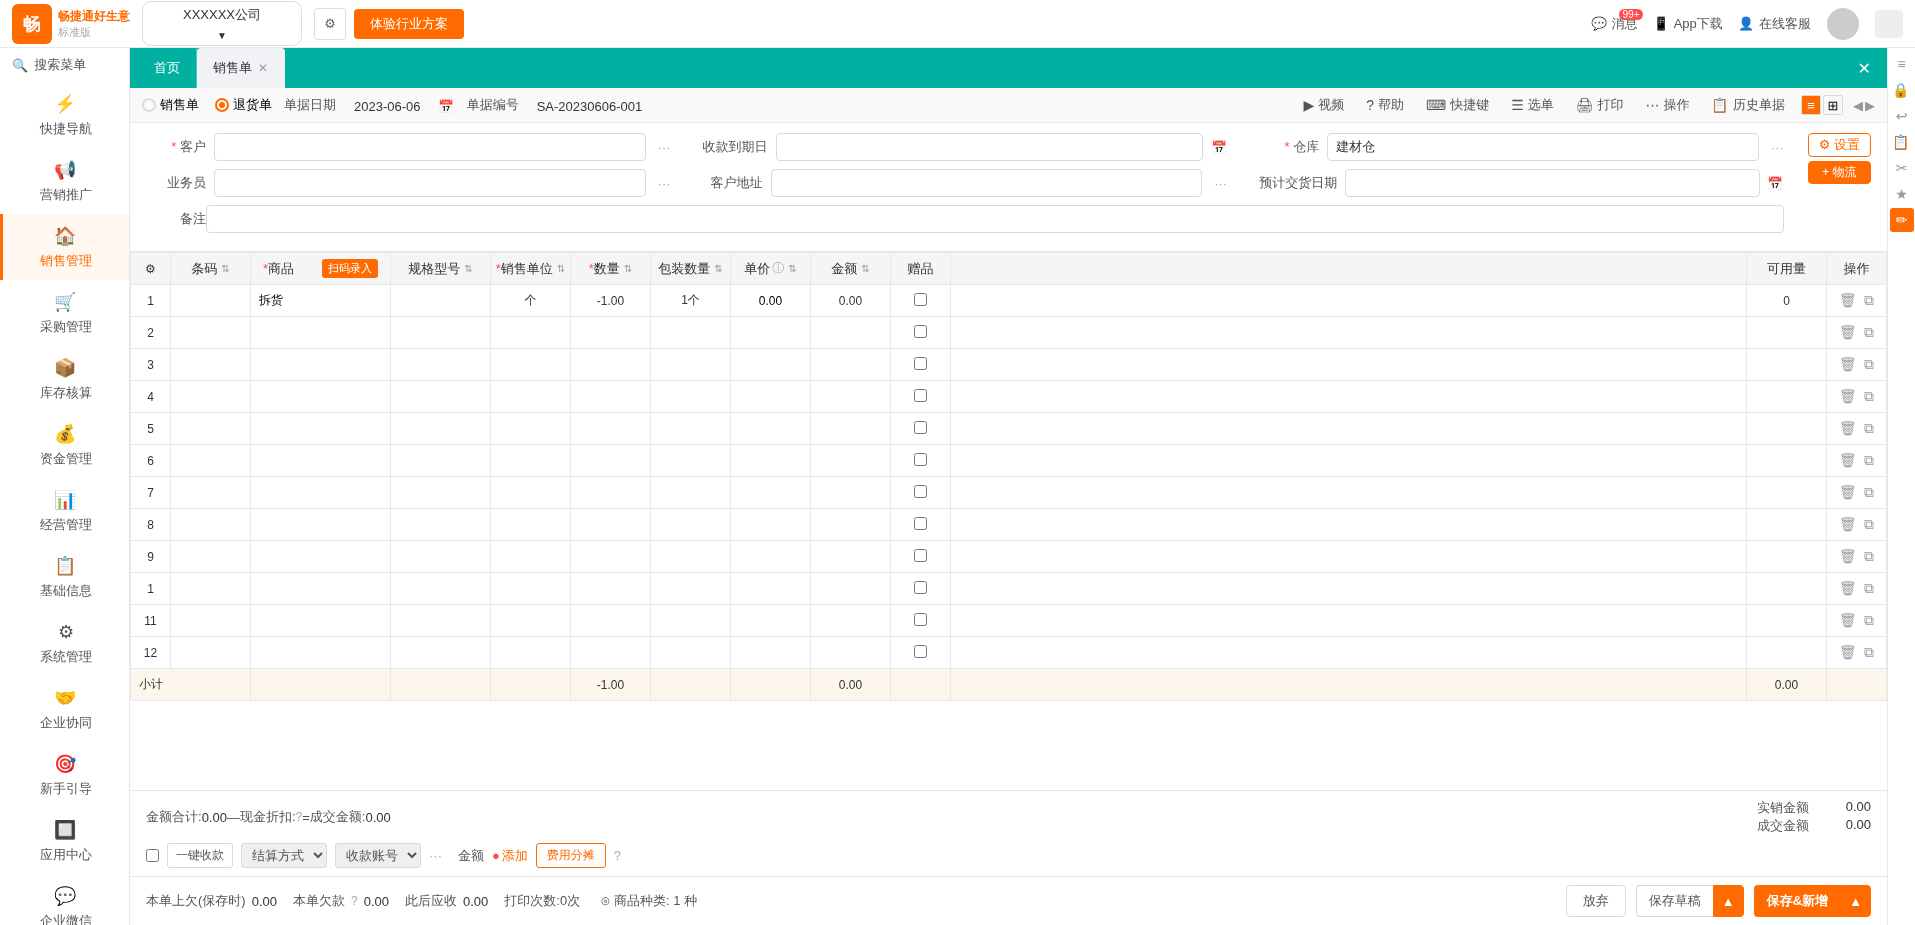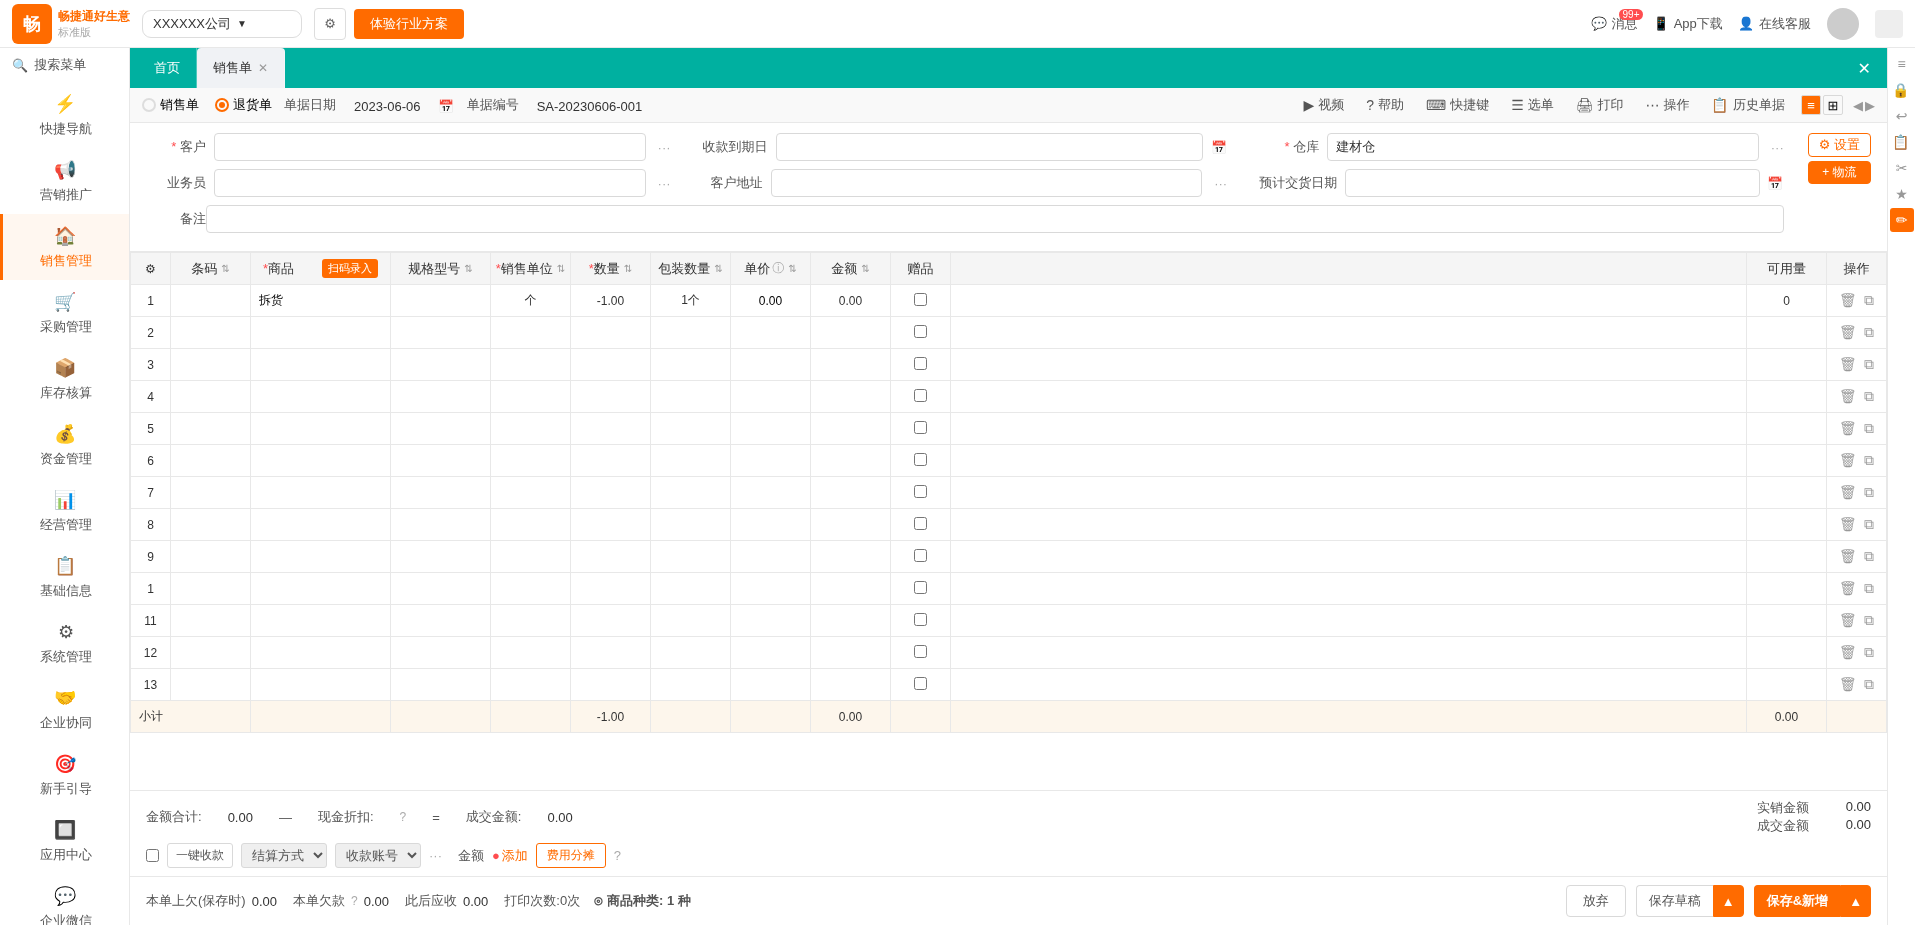--- a/index.html
+++ b/index.html
@@ -23,20 +23,21 @@
     }
     .company-selector {
       display: flex;
       align-items: center;
       gap: 6px;
       border: 1px solid #ddd;
       border-radius: 9px;
       padding: 4px 10px;
       min-width: 160px;
       cursor: pointer;
+      flex-direction: column;
     }
     .company-selector span { color: #333; }
     .chevron-down { color: #999; font-size: 10px; }
     .header-middle {
       display: flex;
       align-items: center;
       gap: 8px;
       margin-left: 12px;
     }
     .settings-icon-btn {
@@ -366,21 +367,21 @@
 
     
     .bottom-area {
       border-top: 1px solid #e8e8e8;
       background: #fff;
       padding: 8px 16px;
     }
     .amount-row {
       display: flex;
       align-items: center;
-      gap: 26px;
+      gap: 0;
       margin-bottom: 8px;
     }
     .amount-label { color: #555; font-size: 13px; }
     .amount-value { color: #333; font-weight: 500; }
     .amount-dash { color: #555; }
     .amount-eq { color: #555; }
     .payment-row {
       display: flex;
       align-items: center;
       gap: 8px;
@@ -1028,38 +1029,20 @@
       <td class="col-price"><input style="border: none; width: 100%; outline: none; font-size: 12px; text-align: center;" value=""></td>
       <td class="col-amount"></td>
       <td class="col-gift"><input type="checkbox" style=""></td>
       <td style="min-width:80px;"></td>
       <td class="col-avail"></td>
       <td class="col-ops">
         <button class="delete-btn">🗑</button>
         <button class="copy-btn">⧉</button>
       </td>
     </tr>
-            <tr>
-      <td class="col-num">13</td>
-      <td class="col-barcode"><input style="border: none; width: 100%; outline: none; font-size: 12px;" value=""></td>
-      <td class="col-goods"><input style="border: none; width: 100%; outline: none; font-size: 12px;" value=""></td>
-      <td class="col-spec"><input style="border: none; width: 100%; outline: none; font-size: 12px;" value=""></td>
-      <td class="col-unit"></td>
-      <td class="col-qty "><input style="border: none; width: 100%; outline: none; font-size: 12px; color: inherit; text-align: center;" value=""></td>
-      <td class="col-pkg-qty"></td>
-      <td class="col-price"><input style="border: none; width: 100%; outline: none; font-size: 12px; text-align: center;" value=""></td>
-      <td class="col-amount"></td>
-      <td class="col-gift"><input type="checkbox" style=""></td>
-      <td style="min-width:80px;"></td>
-      <td class="col-avail"></td>
-      <td class="col-ops">
-        <button class="delete-btn">🗑</button>
-        <button class="copy-btn">⧉</button>
-      </td>
-    </tr>
           </tbody>
         <tfoot>
           <tr class="subtotal-row">
             <td colspan="2" style="text-align:left;padding-left:8px;">小计</td>
             <td></td>
             <td></td>
             <td></td>
             <td class="red-text">-1.00</td>
             <td></td>
             <td></td>
@@ -1123,21 +1106,21 @@
         <span>本单欠款</span>
         <span class="info-icon">?</span>
         <span class="value">0.00</span>
       </div>
       <div class="footer-info">
         <span>此后应收</span>
         <span class="value">0.00</span>
       </div>
       <div class="footer-middle">
         <span>打印次数:0次</span>
-        <span style="margin-left:9px;font-weight:bold;">
+        <span style="margin-left:16px;">
           <span>⊙</span>
           <span>商品种类: 1 种</span>
         </span>
       </div>
       <div class="footer-right">
         <button class="footer-btn">放弃</button>
         <div class="footer-btn-group">
           <button class="footer-btn-split outline-primary">保存草稿</button>
           <button class="footer-btn-arrow">▲</button>
         </div>

